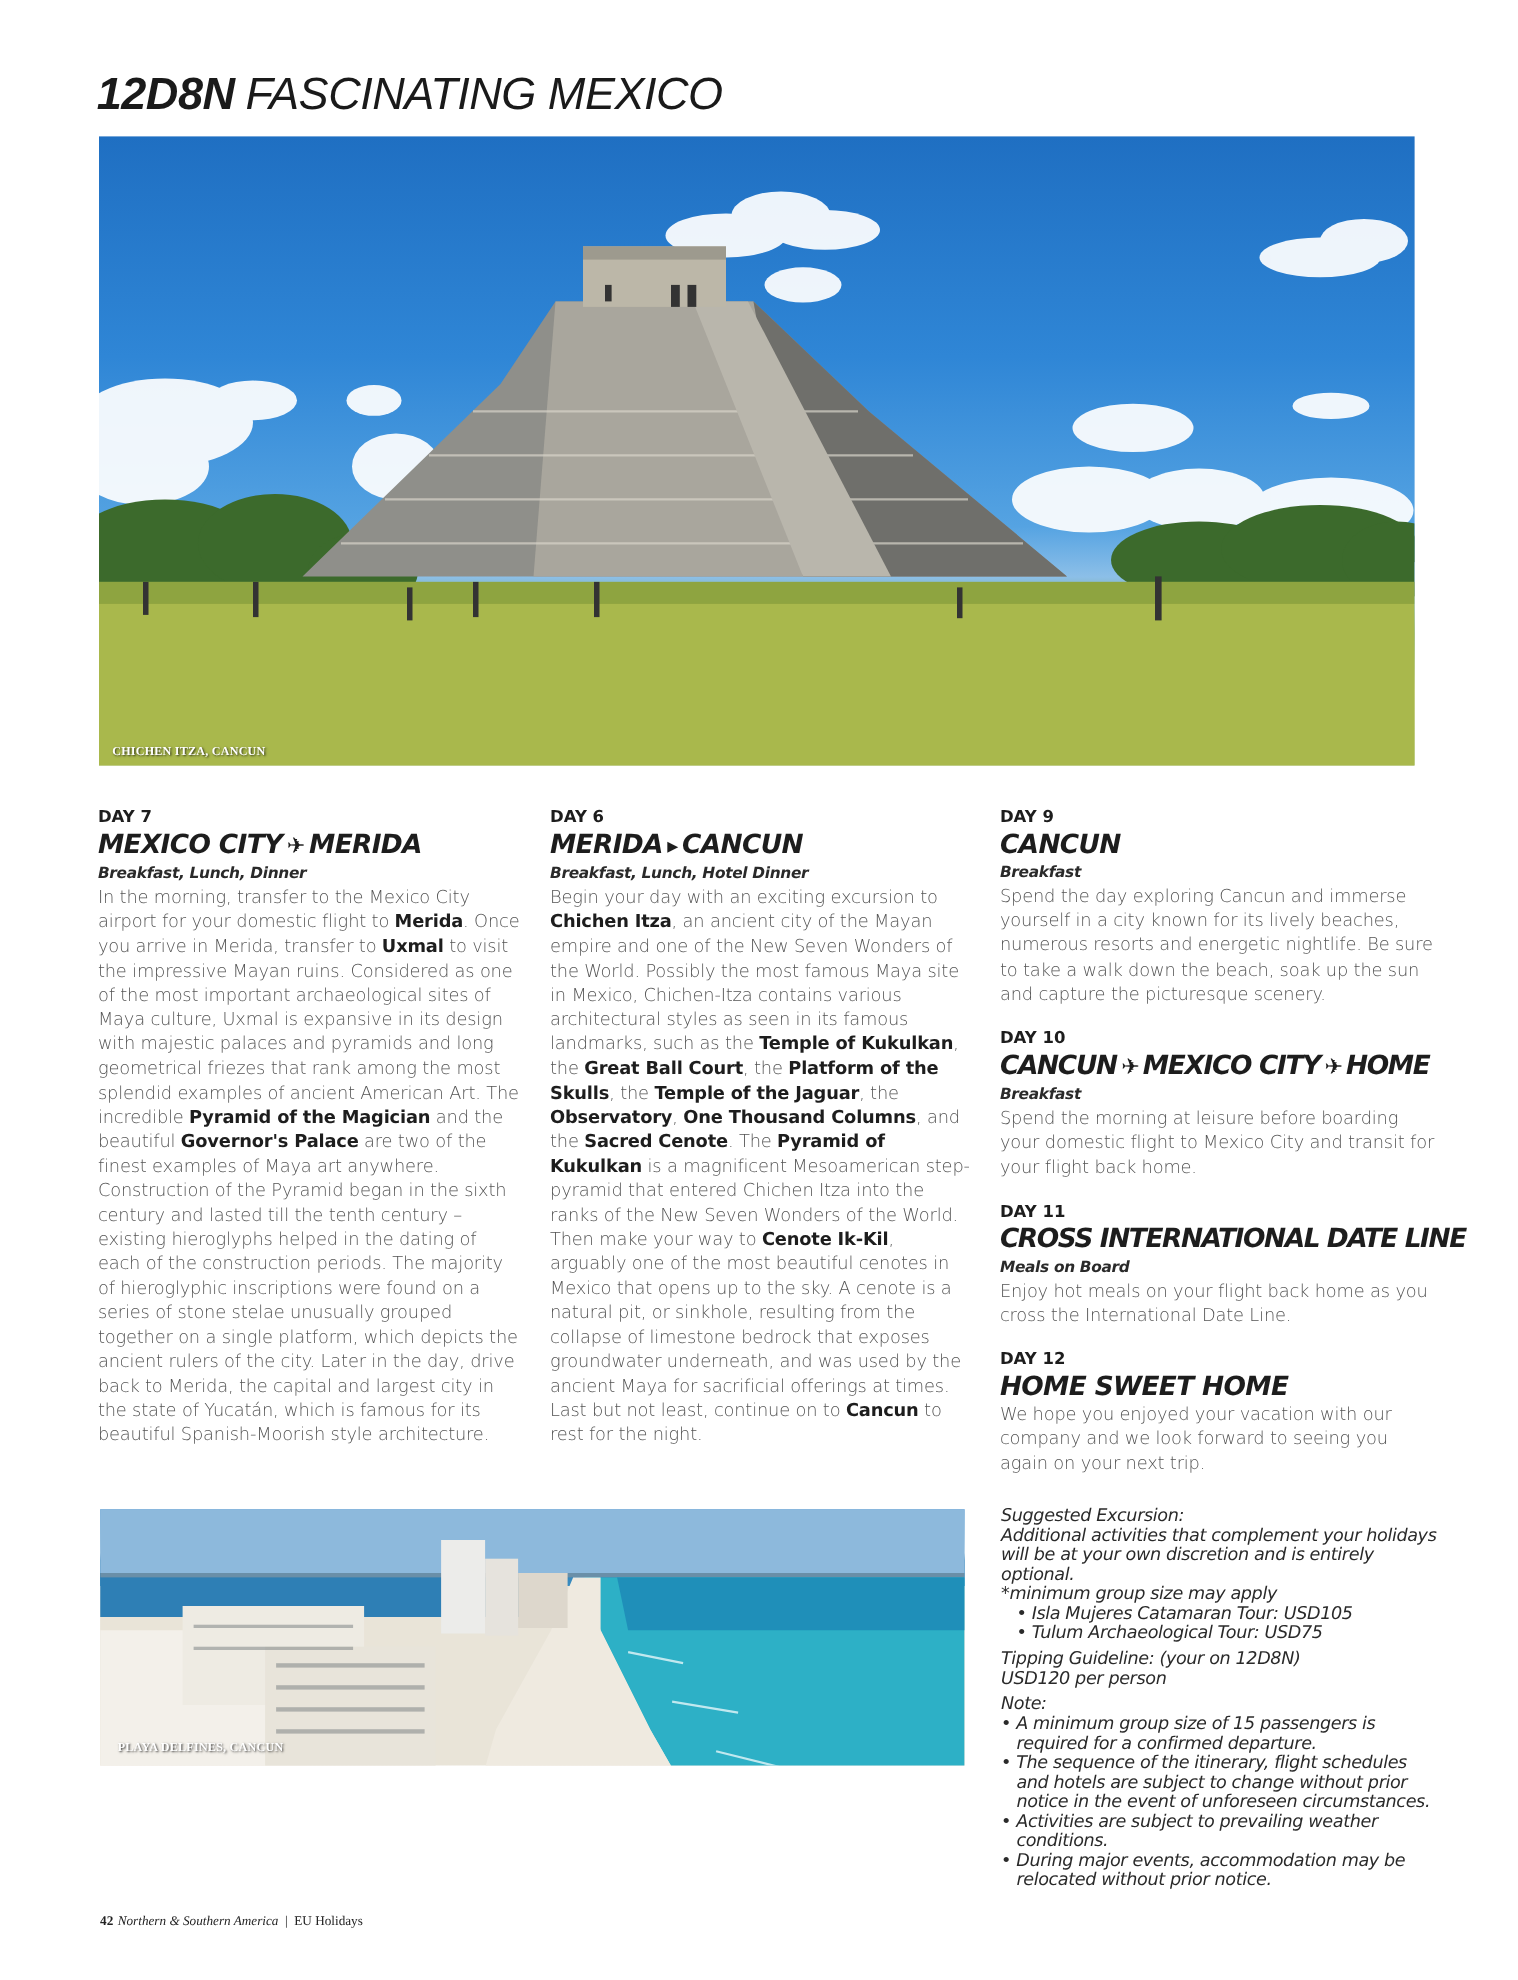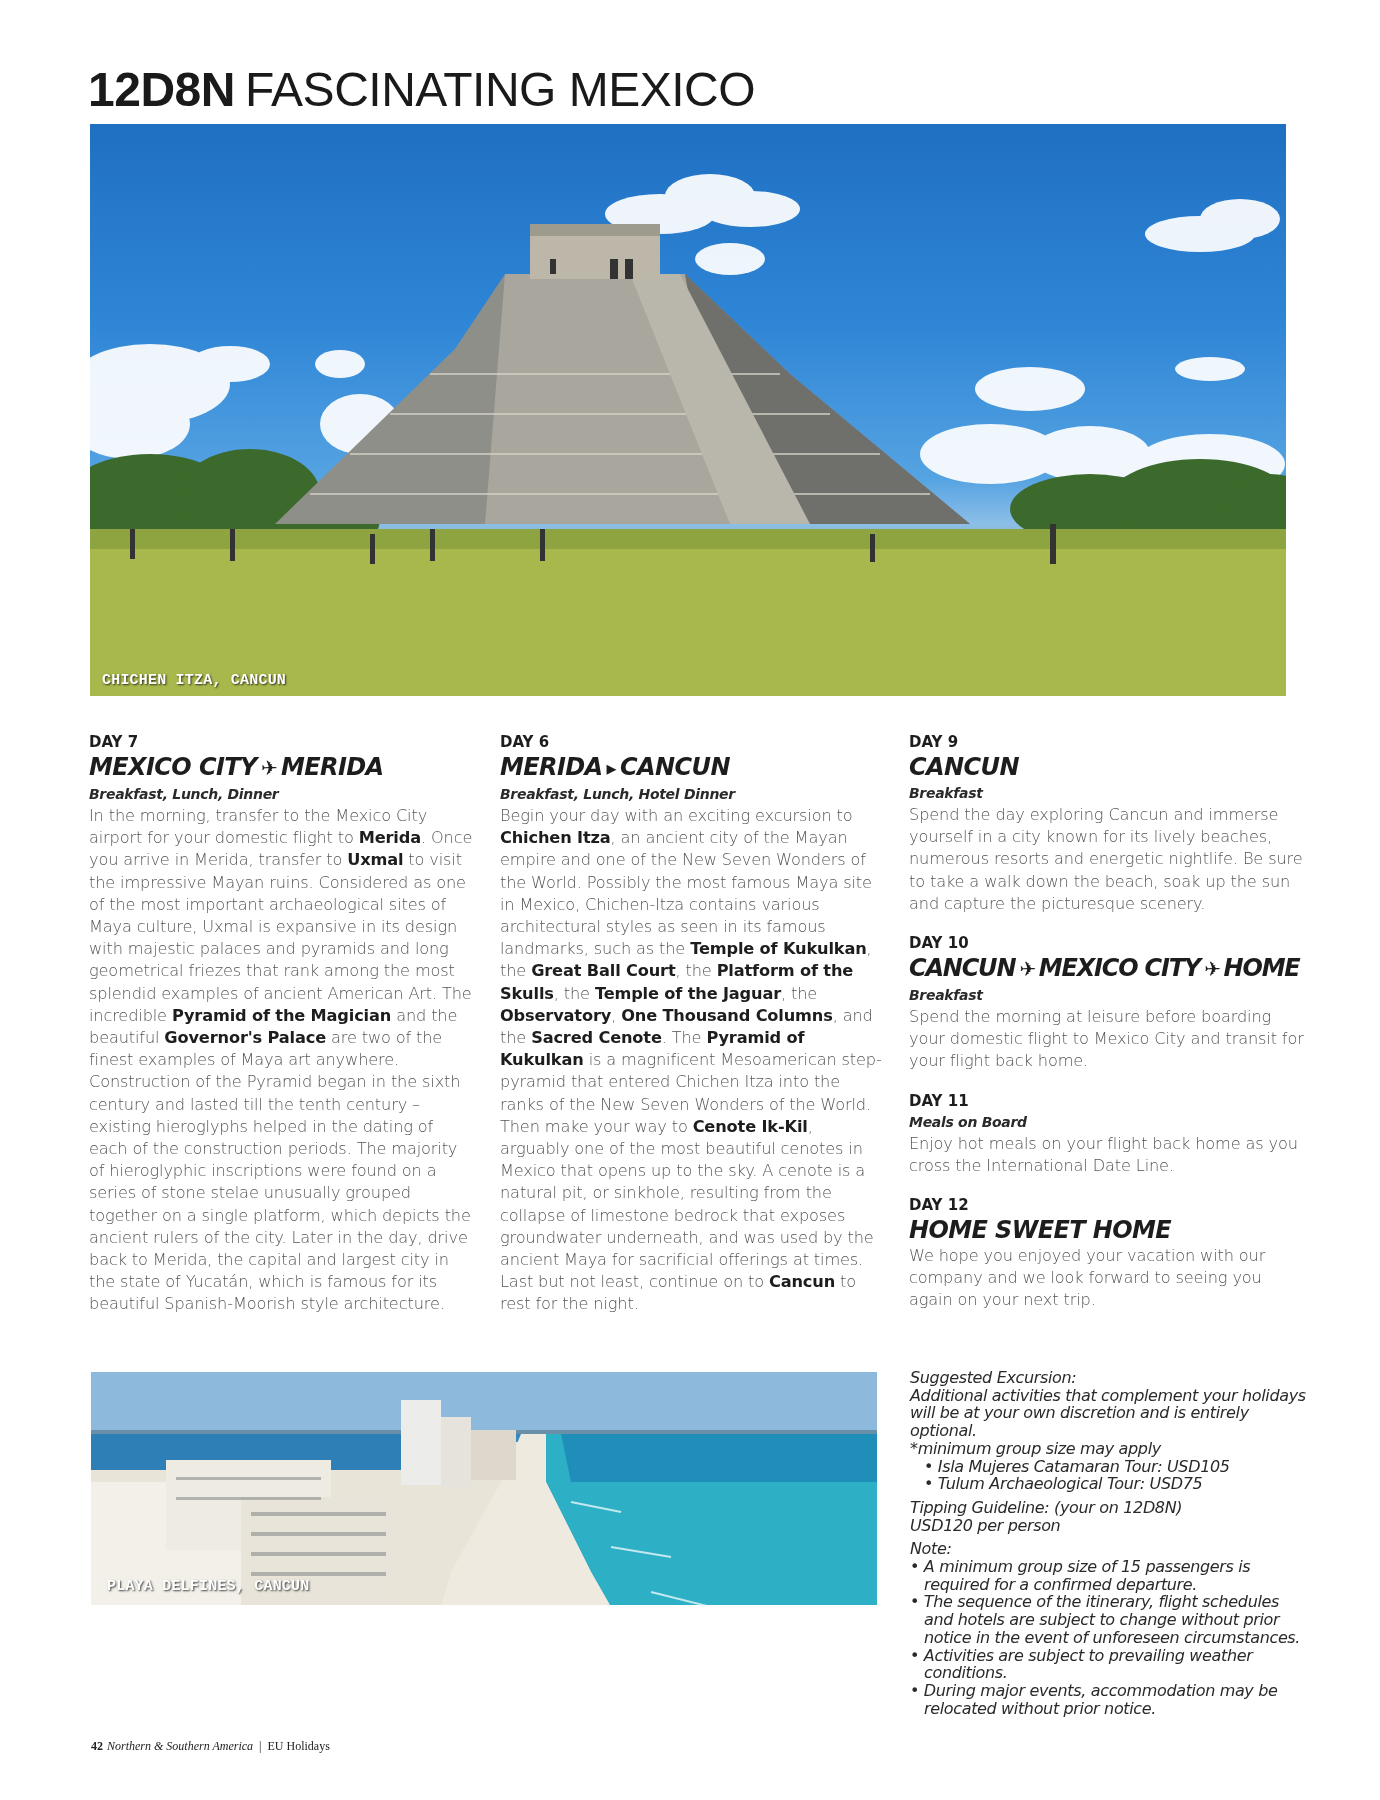--- a/index.html
+++ b/index.html
@@ -1,27 +1,27 @@
 <!DOCTYPE html>
 <html><head>
 <meta charset="utf-8">
 <style>
   * { box-sizing: border-box; margin: 0; padding: 0; }
   html, body { width: 1380px; height: 1800px; background: #ffffff; }
   body { position: relative; font-family: "DejaVu Sans", sans-serif; color: #2a2a2a; overflow: hidden; }
 
-  .page-title { position: absolute; left: 88px; top: 62px; font-family: "Liberation Sans", sans-serif; font-size: 48px; letter-spacing: -0.5px; color: #1a1a1a; white-space: nowrap; }
+  .page-title { position: absolute; left: 88px; top: 62px; font-family: "Liberation Sans", sans-serif; font-size: 41px; letter-spacing: -0.5px; color: #1a1a1a; white-space: nowrap; font-style: italic; }
   .page-title .code { font-weight: 700; }
   .page-title .name { font-weight: 400; margin-left: 10px; }
 
   
   .hero { position: absolute; left: 90px; top: 124px; width: 1196px; height: 572px; overflow: hidden;
     background: linear-gradient(180deg, #1f6fc2 0%, #2f86d6 35%, #55a3e2 62%, #8cbfe8 70%, #6d9a3d 79%, #a8b94a 88%, #9cb24a 100%); }
   .hero svg { position: absolute; left: 0; top: 0; }
-  .caption { position: absolute; font-family: Liberation Mono, monospace; font-weight: 700; color: #ffffff; font-size: 15px; letter-spacing: 0.2px; text-shadow: 1px 1px 2px rgba(0,0,0,0.75); white-space: nowrap; }
+  .caption { position: absolute; font-family: Liberation Serif, serif; font-weight: 700; color: #ffffff; font-size: 11px; letter-spacing: 0.2px; text-shadow: 1px 1px 2px rgba(0,0,0,0.75); white-space: nowrap; }
   .hero .caption { left: 12px; bottom: 7px; }
 
   
   .col { position: absolute; top: 732px; }
   .col1 { left: 89px; width: 385px; }
   .col2 { left: 500px; width: 385px; }
   .col3 { left: 909px; width: 395px; }
 
   .day-label { font-family: "DejaVu Sans", sans-serif; font-weight: 700; font-size: 15px; color: #1d1d1d; line-height: 20px; }
   .day-title { font-family: "DejaVu Sans", sans-serif; font-weight: 700; font-style: italic; font-size: 24px; color: #1d1d1d; line-height: 30px; letter-spacing: -0.6px; white-space: nowrap; }
@@ -153,20 +153,21 @@
   <div class="day-block">
     <div class="day-label">DAY 10</div>
     <div class="day-title" style="letter-spacing:-1.2px;">
       <span>CANCUN</span><span class="arrow">✈</span><span>MEXICO CITY</span><span class="arrow">✈</span><span>HOME</span>
     </div>
     <div class="meals">Breakfast</div>
     <p class="body-text"><span>Spend the morning at leisure before boarding your domestic flight to Mexico City and transit for your flight back home.</span></p>
   </div>
   <div class="day-block">
     <div class="day-label">DAY 11</div>
+    <div class="day-title" style="letter-spacing:-1.3px;">CROSS INTERNATIONAL DATE LINE</div>
     <div class="meals">Meals on Board</div>
     <p class="body-text"><span>Enjoy hot meals on your flight back home as you cross the International Date Line.</span></p>
   </div>
   <div class="day-block">
     <div class="day-label">DAY 12</div>
     <div class="day-title">HOME SWEET HOME</div>
     <p class="body-text"><span>We hope you enjoyed your vacation with our company and we look forward to seeing you again on your next trip.</span></p>
   </div>
 </div>
 

